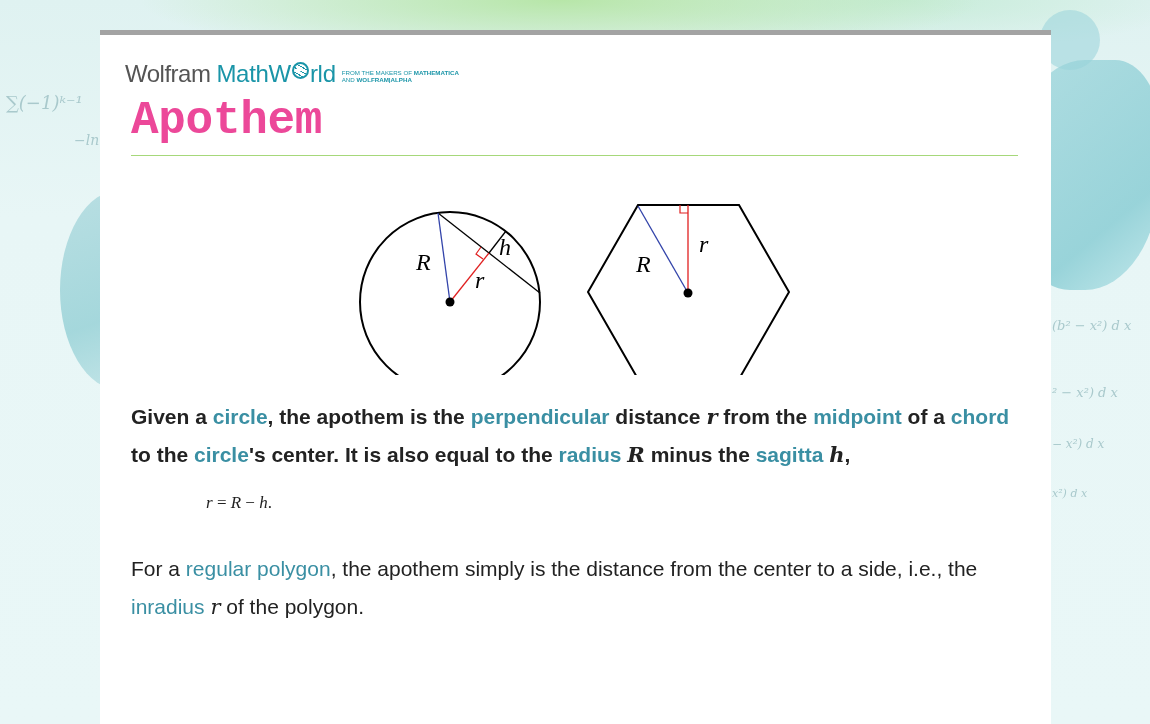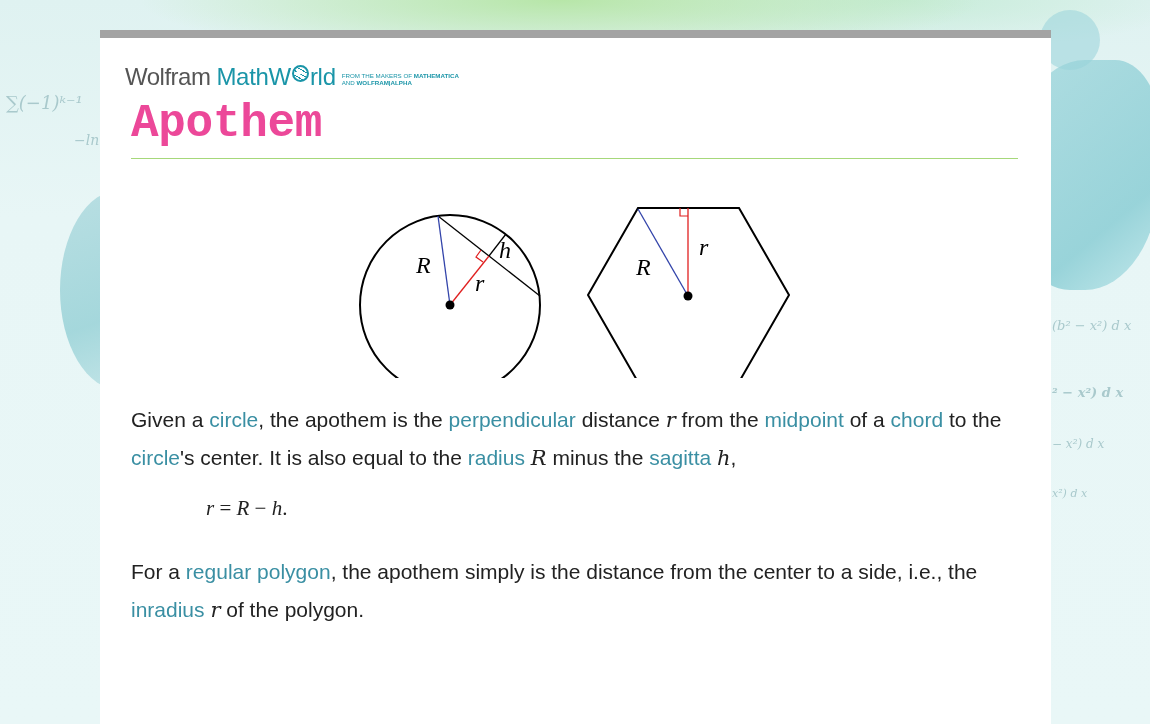--- a/index.html
+++ b/index.html
@@ -34,29 +34,29 @@
     border-radius: 50%;
     background: #9fd6dc; opacity: 0.6;
   }
   .bg-formula {
     position: absolute; color: #a9c9cc; font-family: "DejaVu Serif", serif; font-style: italic;
     white-space: nowrap;
   }
   .bg-formula.f1 { left: 6px; top: 92px; font-size: 18px; }
   .bg-formula.f2 { left: 74px; top: 132px; font-size: 14px; font-style: italic; }
   .bg-formula.f3 { left: 1052px; top: 318px; font-size: 13px; }
-  .bg-formula.f4 { left: 1052px; top: 385px; font-size: 13px; font-weight: bold; }
+  .bg-formula.f4 { left: 1052px; top: 385px; font-size: 13px; }
   .bg-formula.f5 { left: 1052px; top: 437px; font-size: 12px; }
   .bg-formula.f6 { left: 1052px; top: 487px; font-size: 11px; }
 
   
   .card {
     position: absolute; left: 100px; top: 30px; width: 951px; height: 694px;
     background: #ffffff;
-    border-top: 8px solid #a3a3a3;
+    border-top: 5px solid #a3a3a3;
     padding-left: 44px;
   }
   .logo {
     position: absolute; left: 25px; top: 26px; height: 26px;
     display: flex; align-items: flex-end; white-space: nowrap;
   }
   .logo-wolfram {
     font-family: "Liberation Sans", sans-serif; font-size: 24px; color: #555555;
     letter-spacing: -0.5px; line-height: 26px;
   }
@@ -92,24 +92,24 @@
     position: absolute; left: 250px; top: 135px; width: 450px; height: 205px;
   }
 
   .text {
     position: absolute; left: 31px; width: 890px;
     font-family: "Liberation Sans", sans-serif; font-size: 21px; color: #222222;
     line-height: 38px;
   }
   .text a { color: #3a8fa3; text-decoration: none; }
   .m { font-family: "DejaVu Serif", "Liberation Serif", serif; font-style: italic; font-size: 21px; }
-  .p1 { top: 363px; }
+  .p1 { top: 363px; font-weight: bold; }
   .eq {
     position: absolute; left: 106px; top: 458px;
-    font-family: "Liberation Serif", serif; font-size: 21px; color: #222222;
+    font-family: "Liberation Serif", serif; font-size: 17px; color: #222222;
   }
   .eq i { font-style: italic; }
   .p2 { top: 515px; }
 </style>
 </head>
 <body>
 
 <div class="bg">
   <div class="bg-shape-left"></div>
   <div class="bg-shape-right2"></div>

